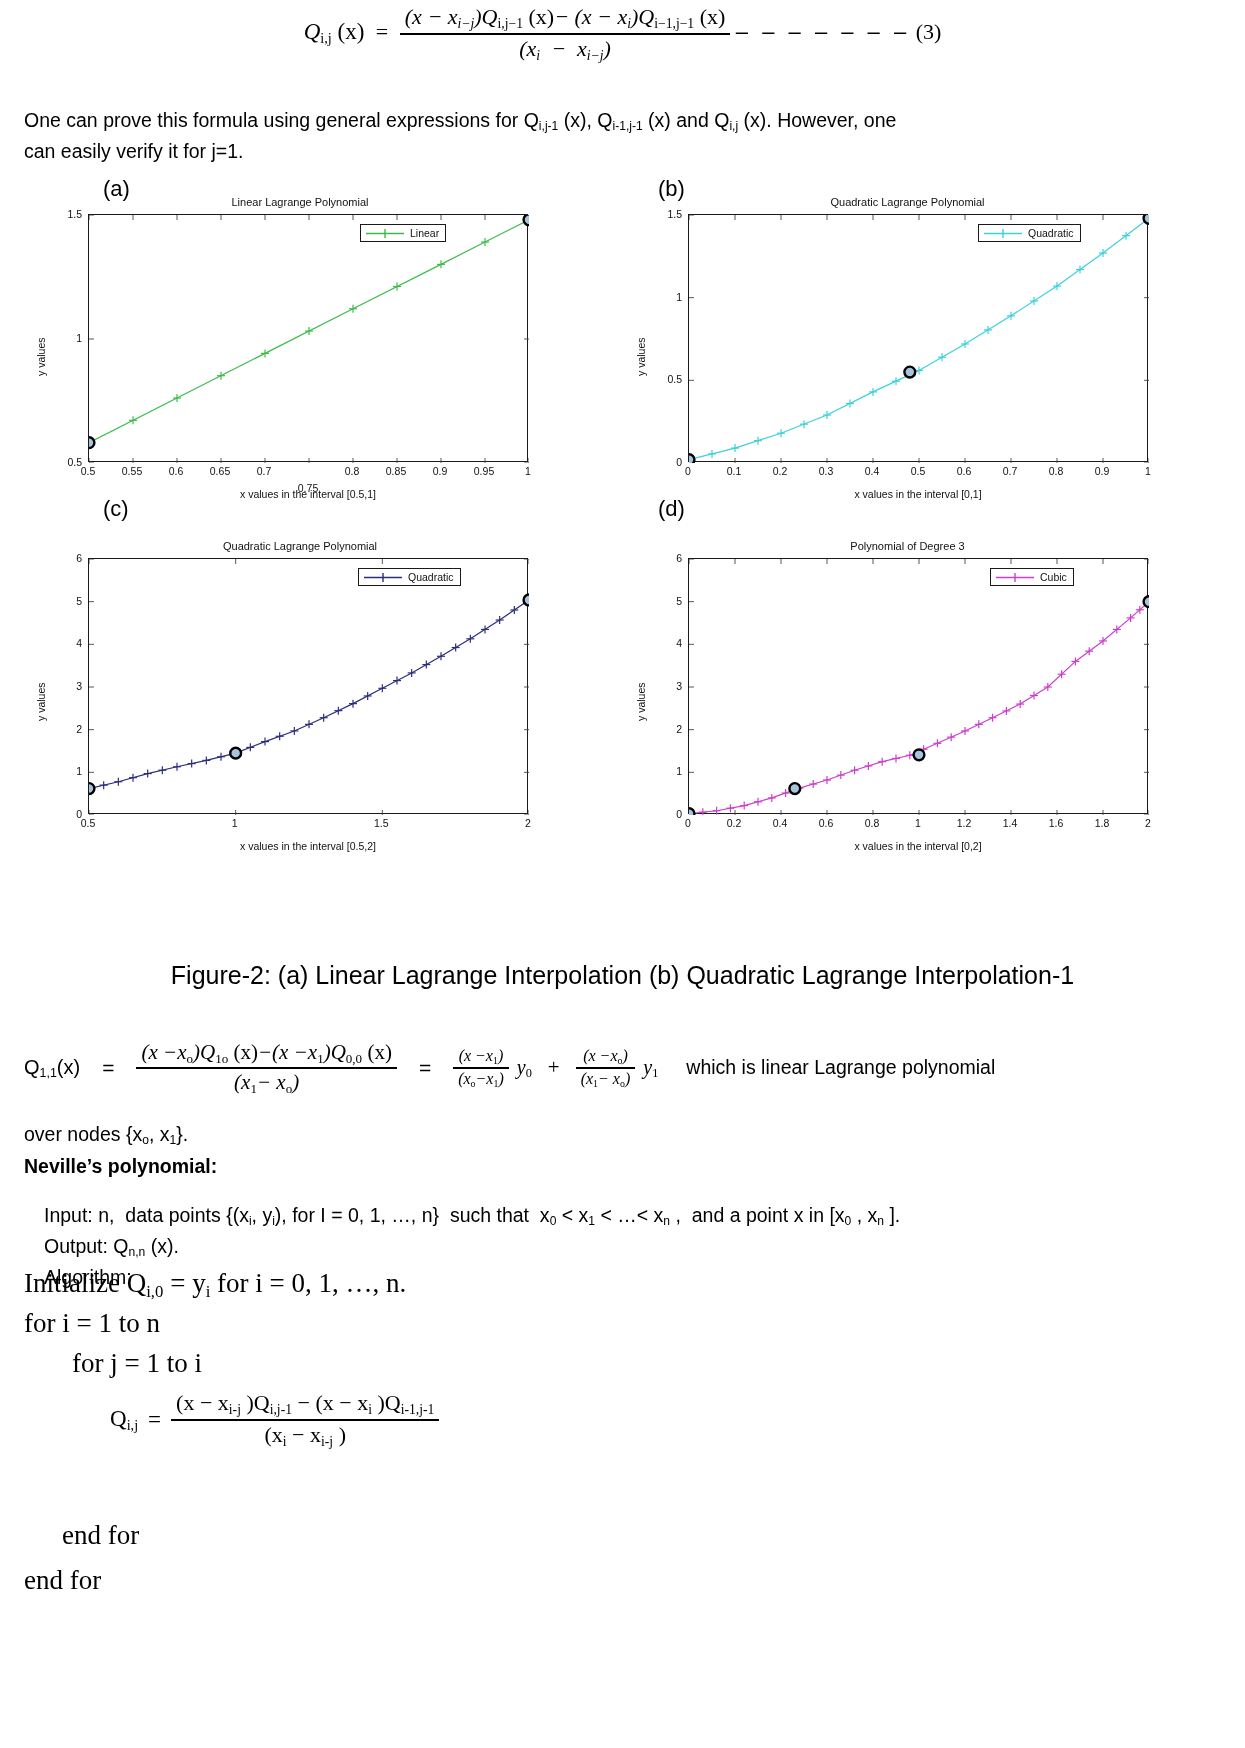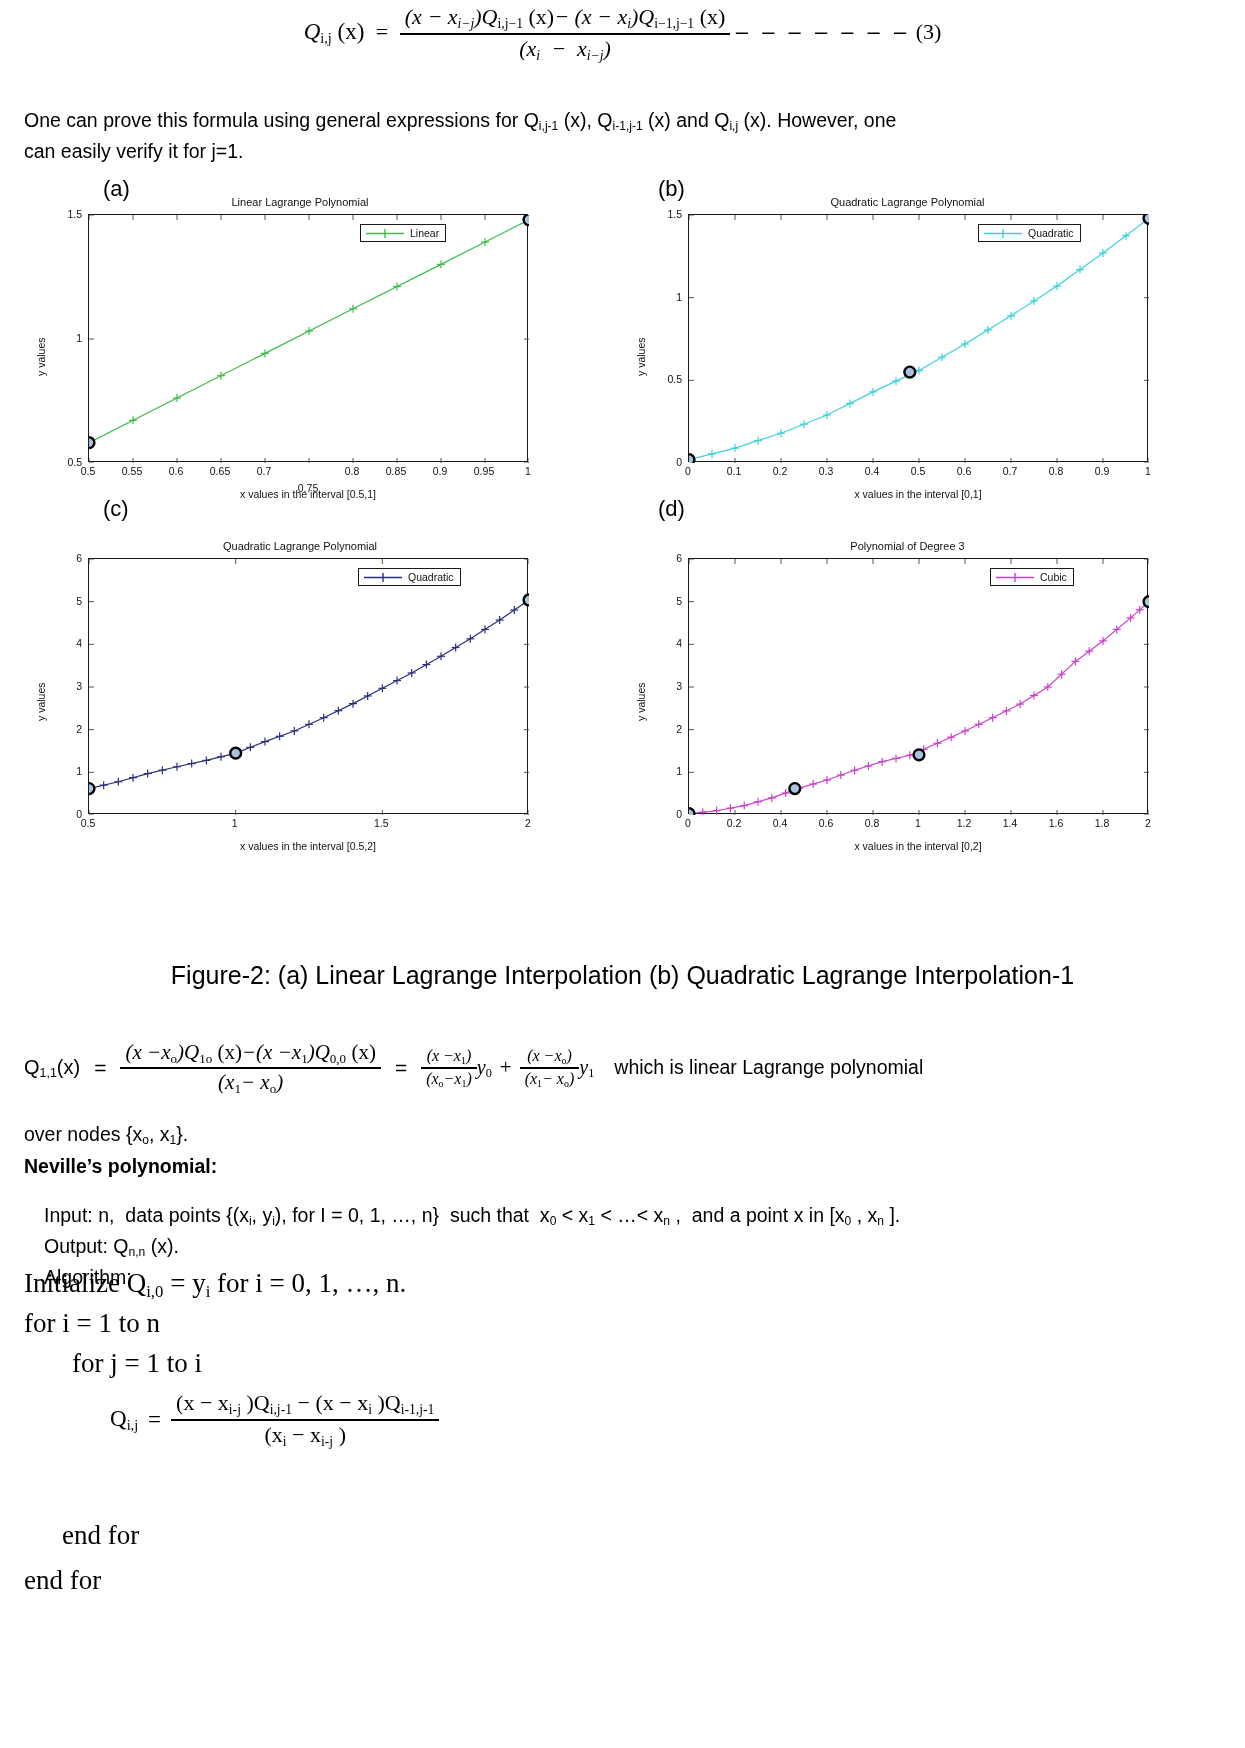--- a/index.html
+++ b/index.html
@@ -149,21 +149,21 @@
 
   
   .q11-block {
     position: absolute;
     left: 24px; top: 1040px;
     width: 1200px;
     font-size: 19.5px;
     font-family: "Liberation Sans", sans-serif;
     line-height: 1.5;
   }
-  .q11-row { display: flex; align-items: center; gap: 0; }
+  .q11-row { display: flex; align-items: center; gap: 8px; }
   .q11-lhs { font-size: 20px; white-space: nowrap; }
   .q11-eq { padding: 0 14px; font-size: 21px; }
   .q11-frac-big { font-size: 21px; font-family: "Liberation Serif", serif; font-style: italic; }
   .q11-frac-mid { font-size: 16px; font-family: "Liberation Serif", serif; font-style: italic; }
   .q11-tail { margin-left: 20px; font-size: 19.5px; font-family: "Liberation Sans", sans-serif; flex: 1; text-align: justify; }
   .q11-next { margin-top: 24px; font-size: 19.5px; }
 
   
   .neville-head {
     position: absolute;

